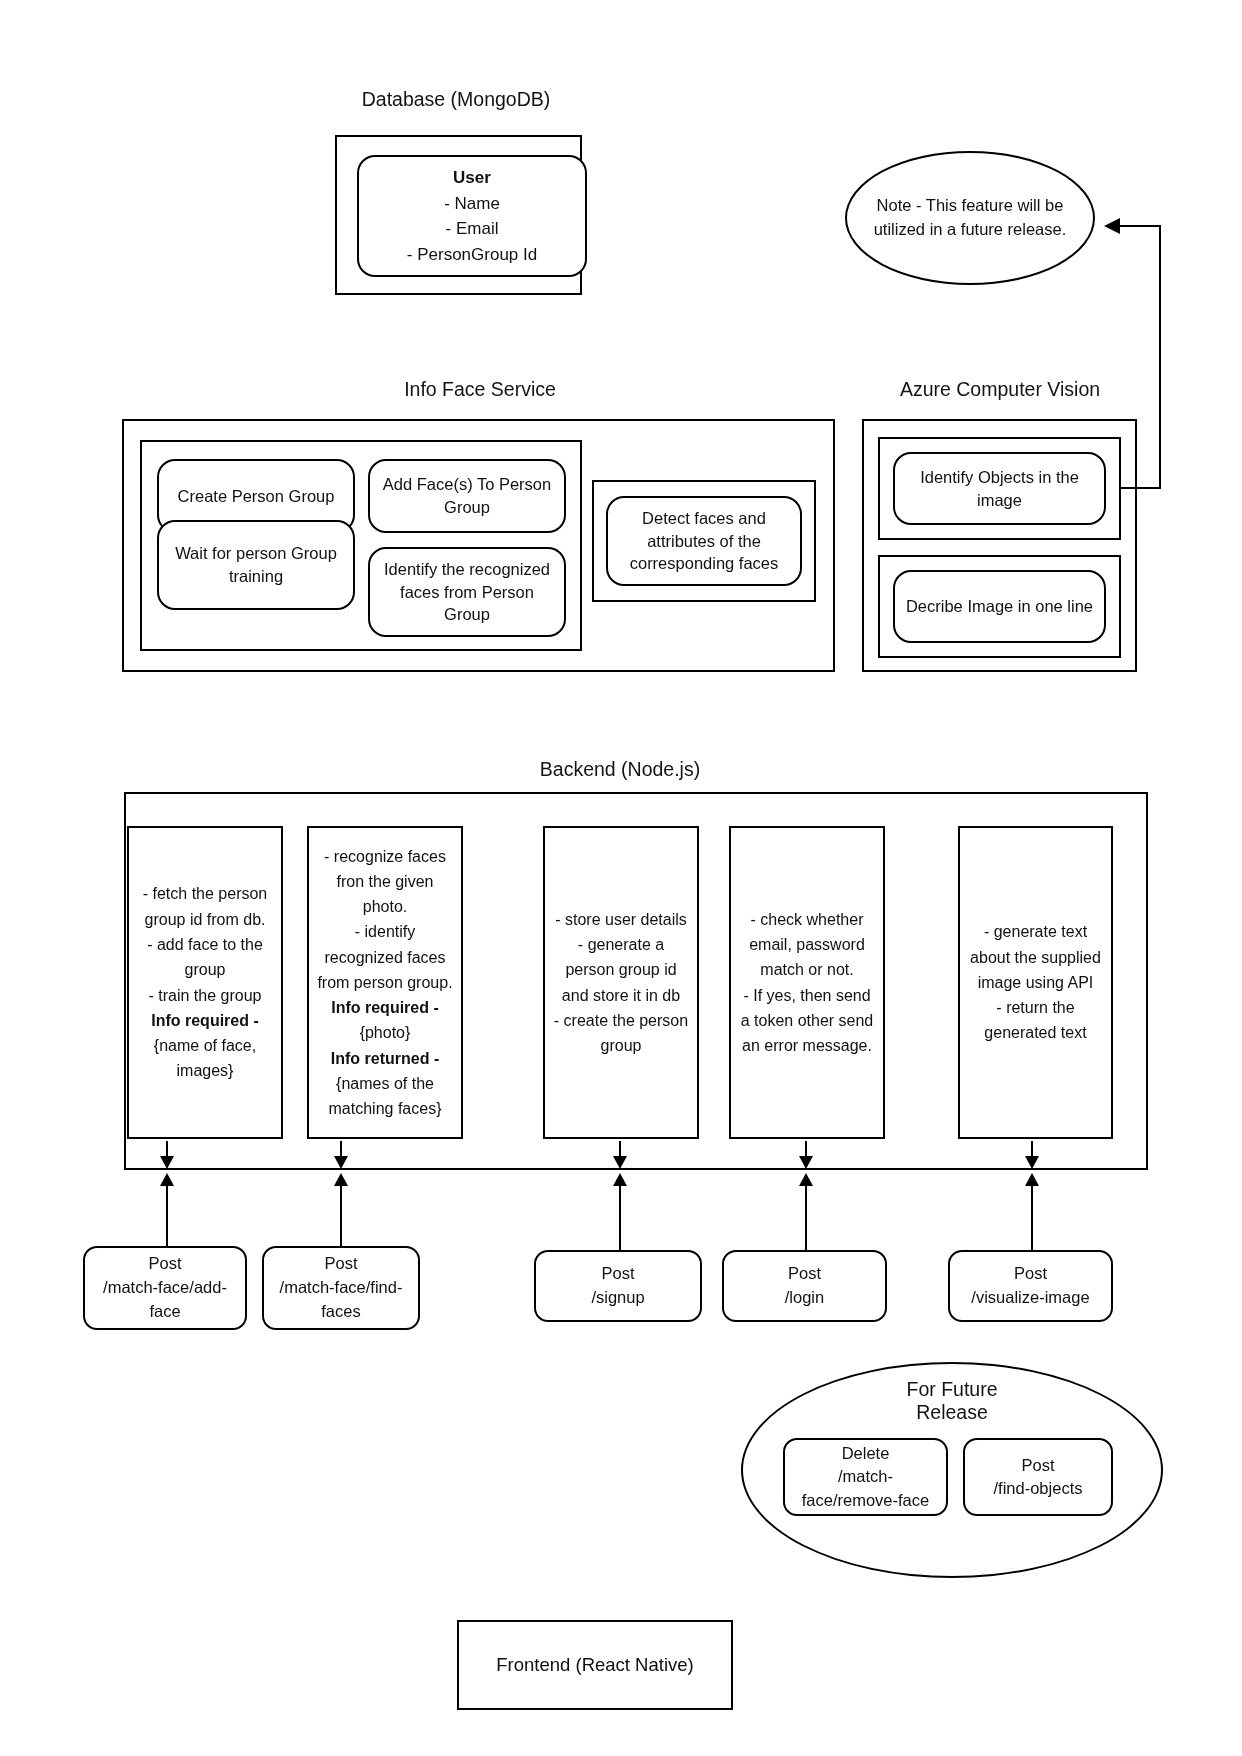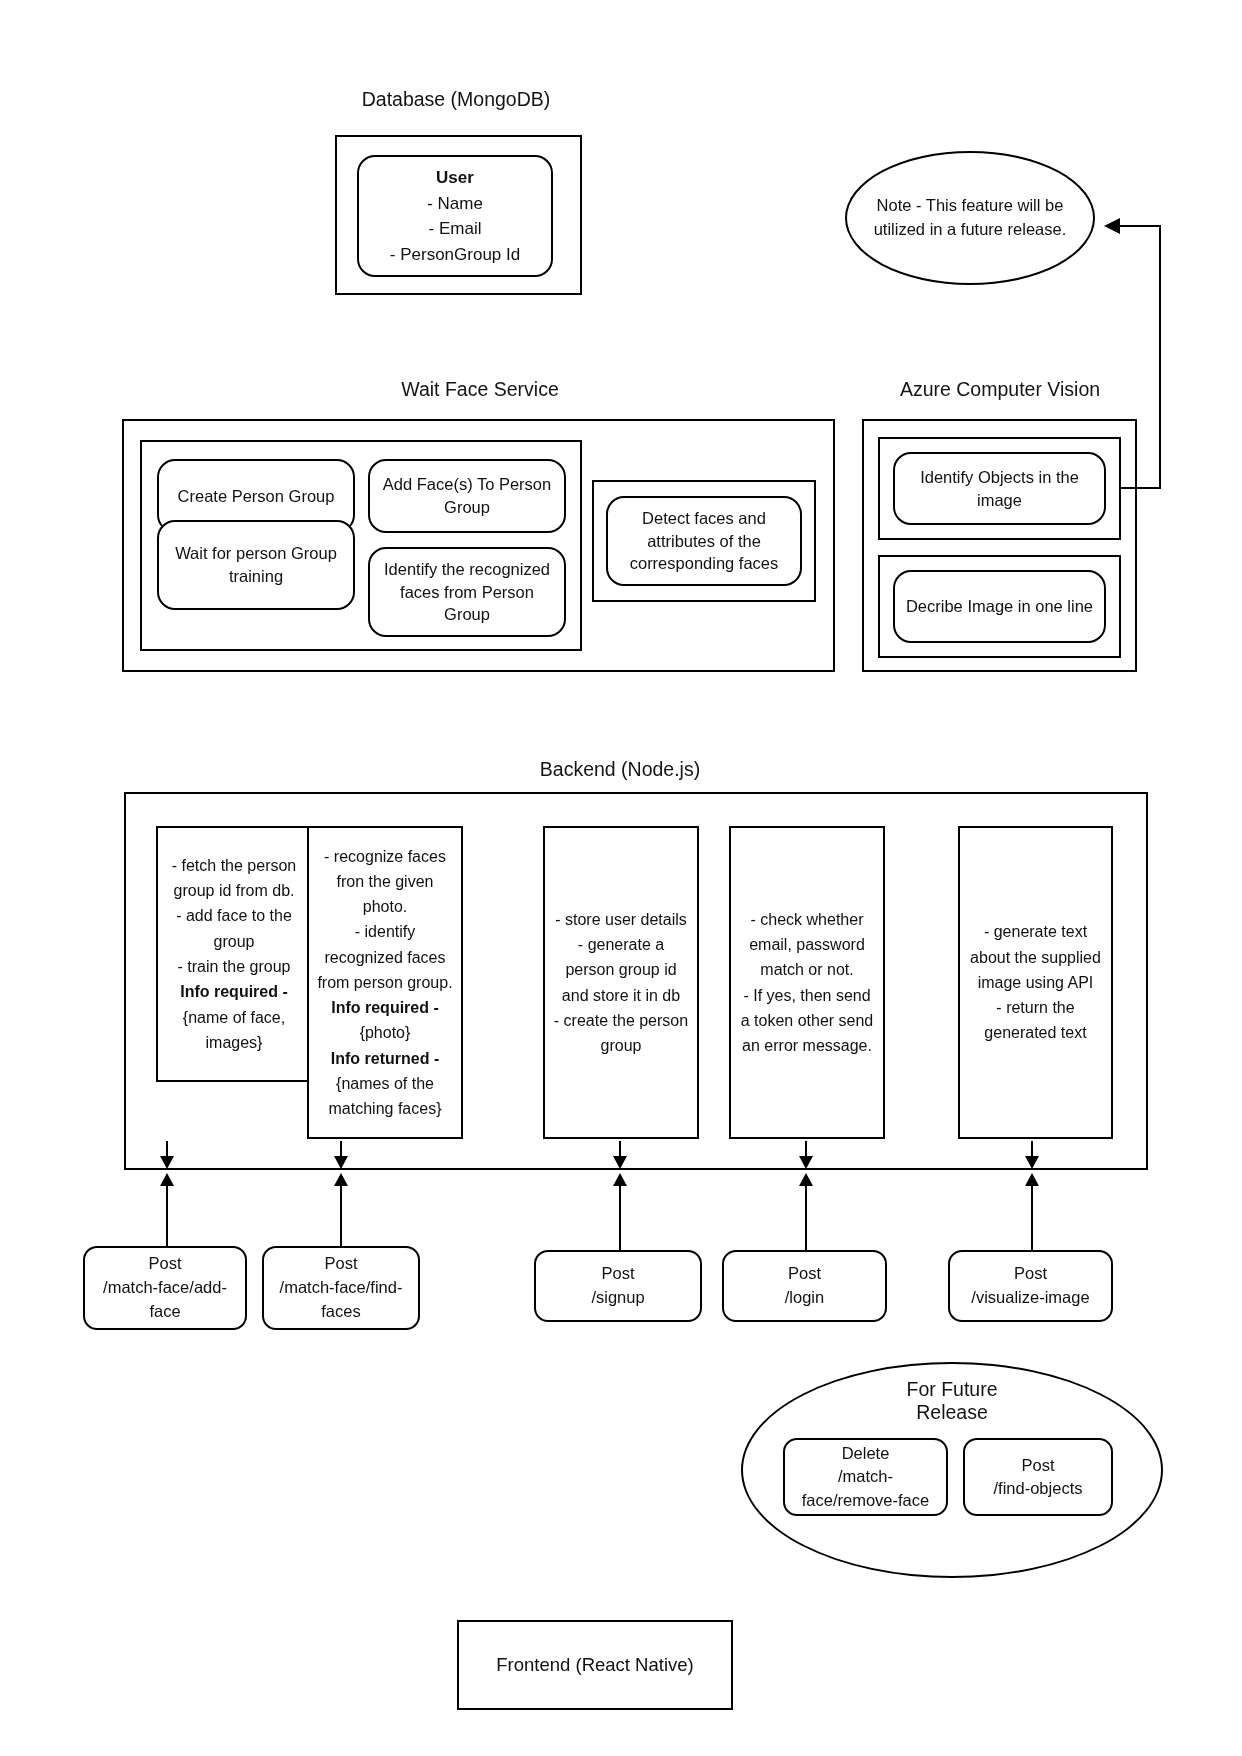--- a/index.html
+++ b/index.html
@@ -20,35 +20,35 @@
   .ellipse{border:2px solid #000;border-radius:50%;background:#fff;}
   svg.overlay{position:absolute;left:0;top:0;pointer-events:none;}
 </style>
 </head>
 <body>
 
 <div class="canvas">
 
   <div class="abs title" style="left:306px;top:88px;width:300px;">Database (MongoDB)</div>
   <div class="abs rect" style="left:335px;top:135px;width:247px;height:160px;"></div>
-  <div class="abs rect round cc" style="left:357px;top:155px;width:196px;height:122px;">
+  <div class="abs rect round cc" style="left:357px;top:155px;width:230px;height:122px;">
     <div style="font-size:17px;line-height:1.5;">
       <div class="b">User</div>
       <div class="pre">- Name
 - Email
 - PersonGroup Id</div>
     </div>
   </div>
 
   <div class="abs ellipse cc" style="left:845px;top:151px;width:250px;height:134px;">
     <div class="pre" style="font-size:16.5px;line-height:1.45;padding:0 10px;">Note - This feature will be
 utilized in a future release.</div>
   </div>
 
-  <div class="abs title" style="left:330px;top:378px;width:300px;">Wait Face Service</div>
+  <div class="abs title" style="left:330px;top:378px;width:300px;">Info Face Service</div>
   <div class="abs rect" style="left:122px;top:419px;width:713px;height:253px;"></div>
   <div class="abs rect" style="left:140px;top:440px;width:442px;height:211px;"></div>
 
   <div class="abs rect round cc step-text" style="left:157px;top:459px;width:198px;height:74px;">
     <div class="pre" style="padding:0 12px;">Create Person Group</div>
   </div>
   <div class="abs rect round cc step-text" style="left:368px;top:459px;width:198px;height:74px;">
     <div class="pre" style="padding:0 12px;">Add Face(s) To Person Group</div>
   </div>
   <div class="abs rect round cc step-text" style="left:157px;top:520px;width:198px;height:90px;">
@@ -71,21 +71,21 @@
     <div class="pre" style="padding:0 14px;">Identify Objects in the image</div>
   </div>
   <div class="abs rect" style="left:878px;top:555px;width:243px;height:103px;"></div>
   <div class="abs rect round cc step-text" style="left:893px;top:570px;width:213px;height:73px;">
     <div class="pre" style="padding:0 4px;">Decribe Image in one line</div>
   </div>
 
   <div class="abs title" style="left:470px;top:758px;width:300px;">Backend (Node.js)</div>
   <div class="abs rect" style="left:124px;top:792px;width:1024px;height:378px;"></div>
 
-  <div class="abs rect cc module" style="left:156px;top:826px;width:156px;height:256px;">
+  <div class="abs rect cc module" style="left:127px;top:826px;width:156px;height:313px;">
     <div><span>- fetch the person group id from db.</span><br><span>- add face to the group</span><br><span>- train the group</span><br><span class="bold">Info required -</span><br><span>{name of face, images}</span></div>
   </div>
   <div class="abs rect cc module" style="left:307px;top:826px;width:156px;height:313px;align-items:center;">
     <div><span>- recognize faces fron the given photo.</span><br><span>- identify recognized faces from person group.</span><br><span class="bold">Info required -</span><br><span>{photo}</span><br><span class="bold">Info returned -</span><br><span>{names of the matching faces}</span></div>
   </div>
   <div class="abs rect cc module" style="left:543px;top:826px;width:156px;height:313px;">
     <div><span>- store user details</span><br><span>- generate a person group id and store it in db</span><br><span>- create the person group</span></div>
   </div>
   <div class="abs rect cc module" style="left:729px;top:826px;width:156px;height:313px;">
     <div><span>- check whether email, password match or not.</span><br><span>- If yes, then send a token other send an error message.</span></div>

